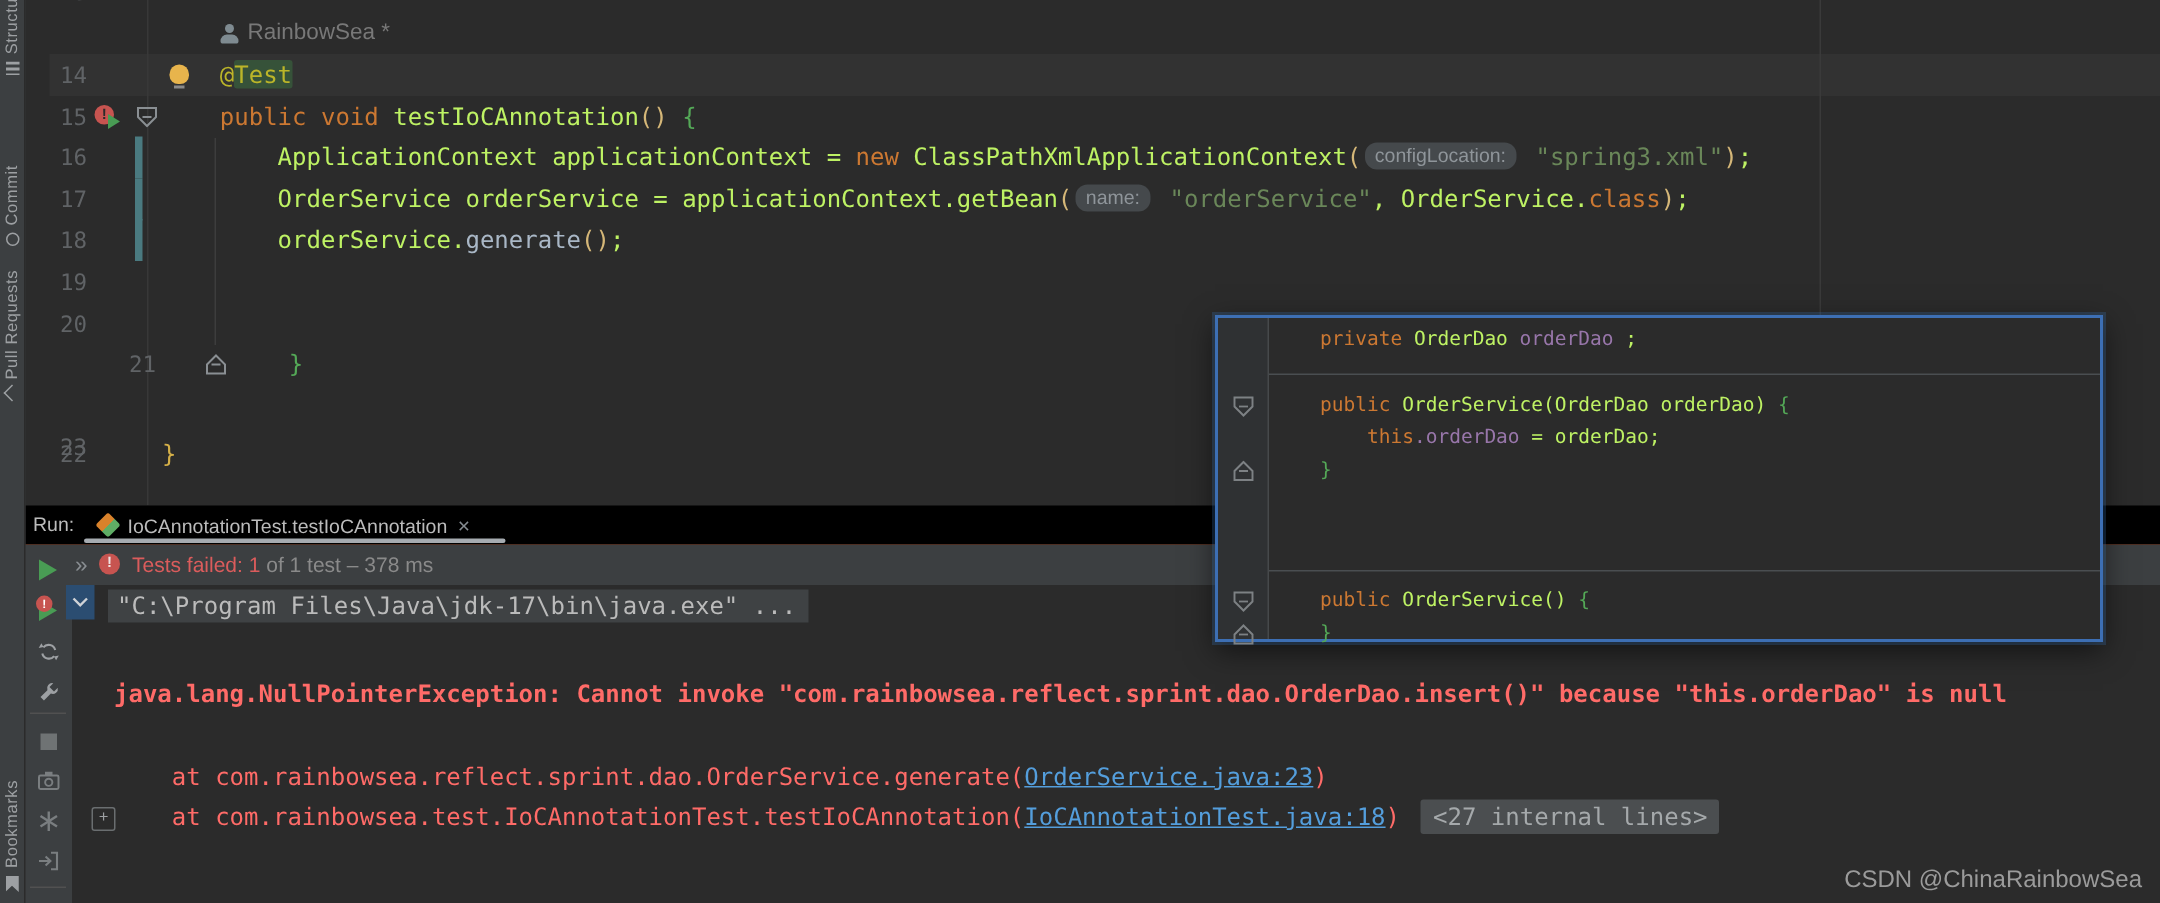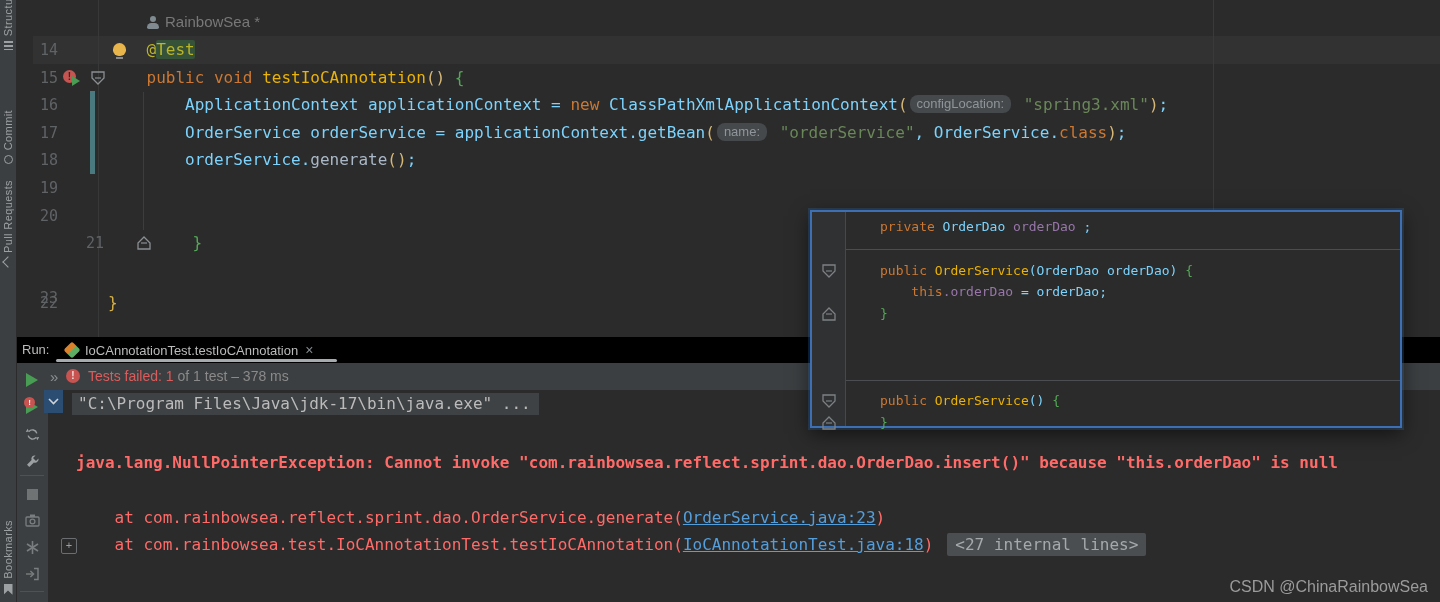--- a/index.html
+++ b/index.html
@@ -10,21 +10,21 @@
   #editor{position:absolute;left:16px;top:0;width:1440px;height:337px;background:#2b2b2b;overflow:hidden;}
   #caret-line{position:absolute;left:17px;right:0;top:36px;height:28px;background:#323232;}
   #gutter-border{position:absolute;left:82px;top:0;bottom:0;width:1px;background:#383838;}
   #indent-guide{position:absolute;left:127px;top:92px;height:138px;width:1px;background:#3d3d3d;}
   #margin-guide{position:absolute;left:1197px;top:0;height:337px;width:1px;background:#3a3a3a;}
   .code-row{position:absolute;left:0;right:0;height:28px;line-height:28px;font-size:16px;color:#a9b7c6;}
   .line-num{position:absolute;left:18px;width:24px;text-align:right;color:#606366;
             font-family:"DejaVu Sans Mono",monospace;font-size:15px;}
   .code-text{position:absolute;left:92px;white-space:pre;font-family:"DejaVu Sans Mono",monospace;}
   .sg{white-space:pre;}
-  .def{color:#7dd3fc;} .kw{color:#cc7832;} .mth{color:#eab308;} .ann{color:#bbb529;}
+  .def{color:#bef264;} .kw{color:#cc7832;} .mth{color:#bef264;} .ann{color:#bbb529;}
   .str{color:#6a8759;} .fld{color:#9876aa;} .brg{color:#54a857;} .bry{color:#d5b778;}
   .bro{color:#d5b048;}
   .hlw{background:#365239;border-radius:2px;margin-top:16px;}
   .gen{color:#a9b7c6;
        background-image:linear-gradient(#9aa7b0,#9aa7b0),
          repeating-linear-gradient(90deg,#cf8e3c 0 2px,rgba(0,0,0,0) 2px 5px);
        background-size:100% 1px,100% 2px;background-position:0 22px,0 25px;background-repeat:no-repeat;}
   .inlay{display:inline-block;background:#45494c;color:#8f959a;border-radius:8px;padding:0 7px;
          font-family:"Liberation Sans",sans-serif;font-size:13px;line-height:18px;
          vertical-align:2px;margin:0 3px 0 2px;}

